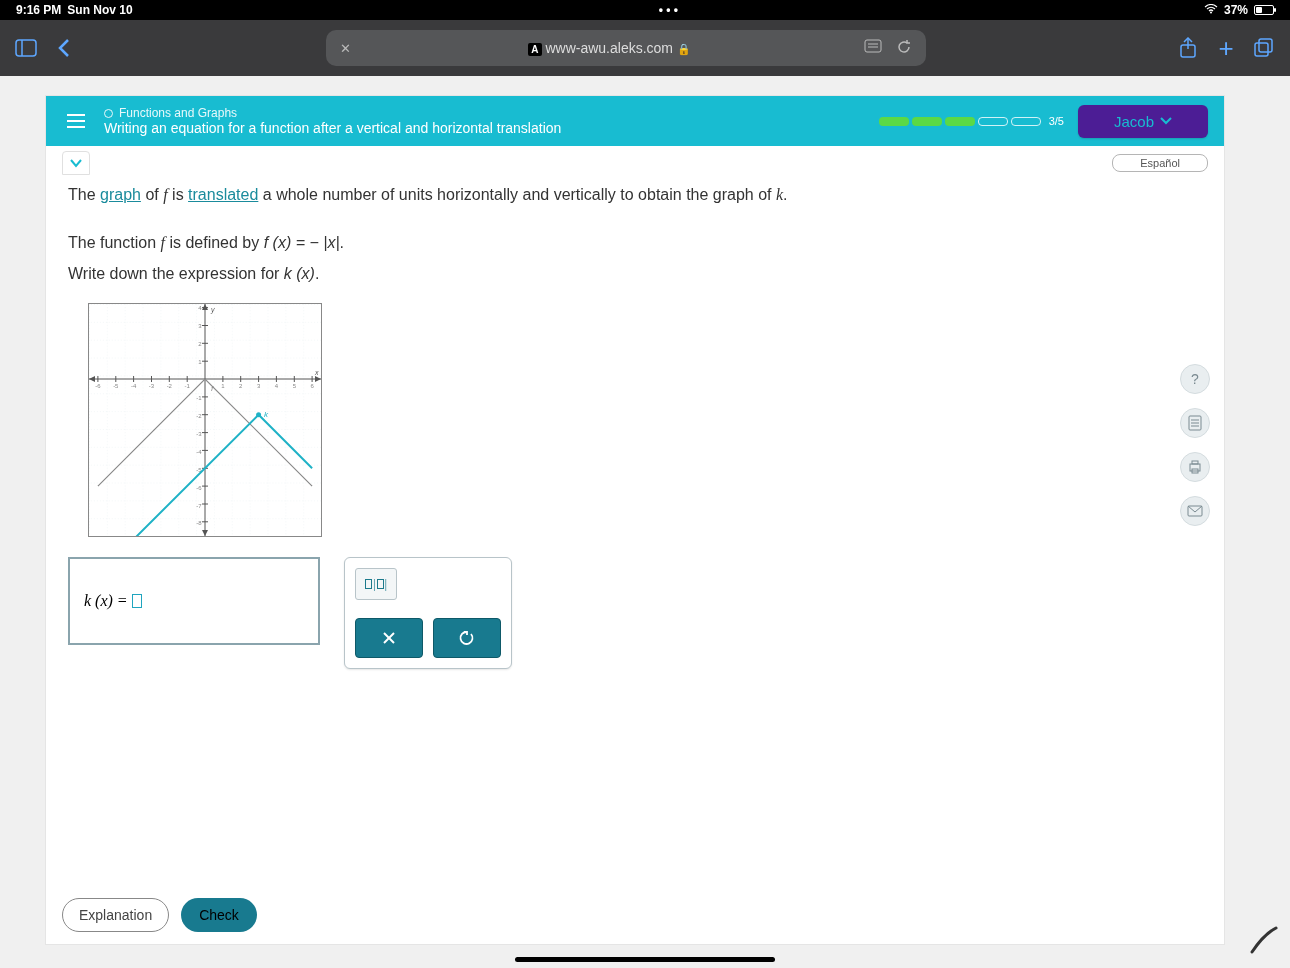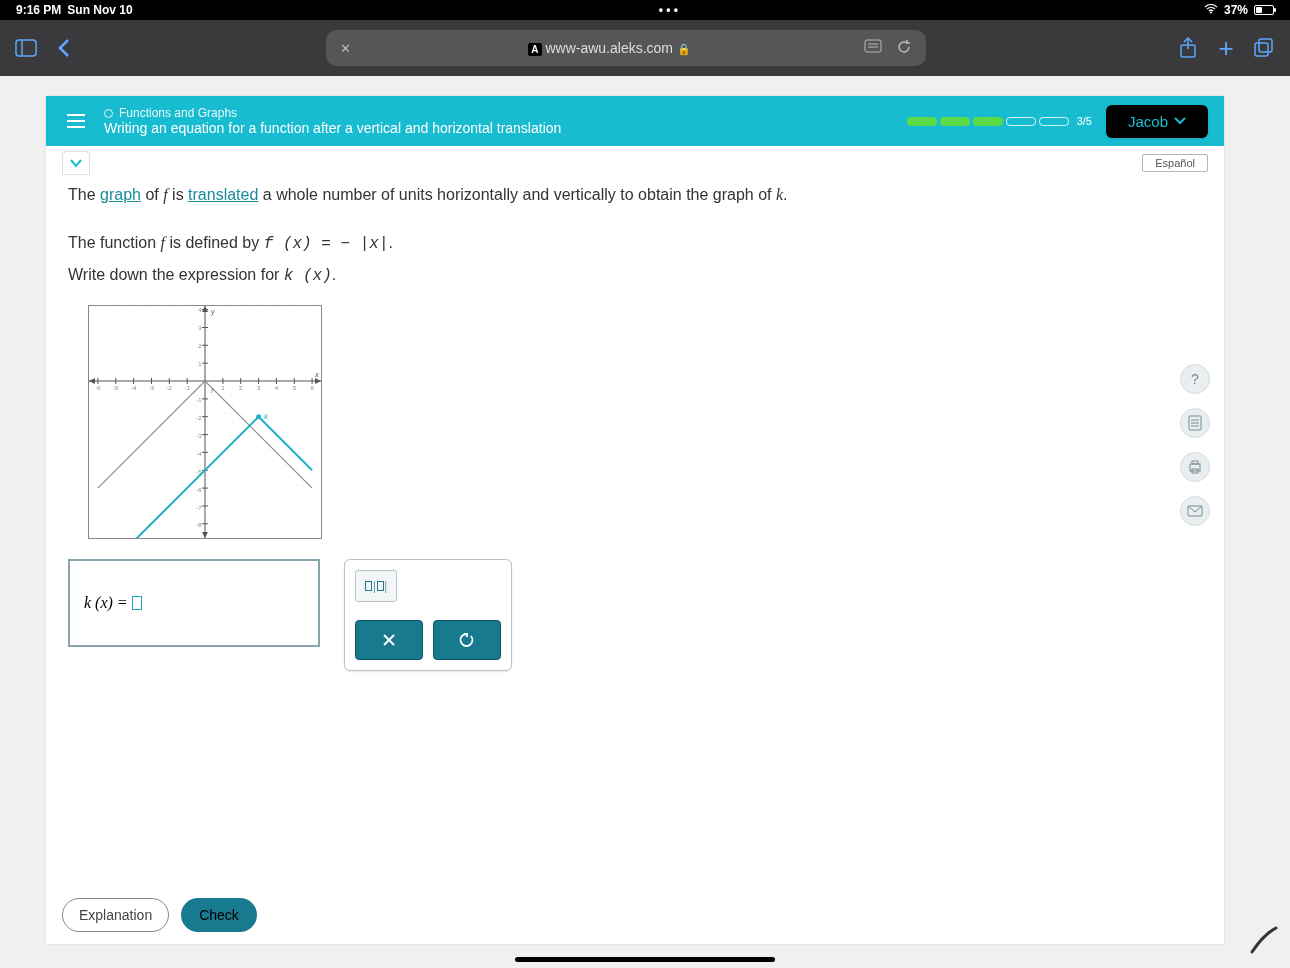--- a/index.html
+++ b/index.html
@@ -33,32 +33,32 @@
 .title-block { flex:1;}
 .title-top{font-size:12px; opacity:0.9;}
 .title-top .circ{display:inline-block; width:9px;height:9px;border:1.5px solid #fff;border-radius:50%; margin-right:6px; vertical-align:middle;}
 .title-main{font-size:14px;}
 .progress-area{display:flex; align-items:center; gap:8px;}
 .seg-bar{display:flex; gap:3px;}
 .seg{width:30px;height:9px;border-radius:4px;}
 .seg-filled{background:#5bd946;}
 .seg-empty{border:1px solid rgba(255,255,255,0.8); background:transparent;}
 .progress-label{font-size:11px;}
-.user-pill{ background:#000000; color:#18bcd1; padding:8px 22px; border-radius:6px; font-size:15px; font-weight:500; display:flex; align-items:center; gap:6px; cursor:pointer; box-shadow:0 1px 2px rgba(0,0,0,0.15);}
+.user-pill{ background:#4c1d95; color:#18bcd1; padding:8px 36px; border-radius:6px; font-size:15px; font-weight:500; display:flex; align-items:center; gap:6px; cursor:pointer; box-shadow:0 1px 2px rgba(0,0,0,0.15);}
 
 
 .subrow{height:34px; display:flex; align-items:center; padding:0 16px; justify-content:space-between;}
 .chevron-btn{width:28px;height:24px; display:flex; align-items:center; justify-content:center; color:#18bcd1; cursor:pointer; border:1px solid #e0e0e0; border-radius:4px 4px 0 0; background:#fff;}
-.esp-pill{border:1px solid #b5b5b5; color:#555; font-size:11px; padding:2px 12px; border-radius:2px; cursor:pointer;}
+.esp-pill{border:1px solid #b5b5b5; color:#555; font-size:11px; padding:2px 27px; border-radius:8px; cursor:pointer;}
 
 
 .body-text{padding:0 22px; color:#333; font-size:16px; line-height:1.9;}
 .body-text .underline-link{color:#1a8b9c; text-decoration:underline; cursor:pointer;}
 .body-text em.f{font-style:italic; font-family:'Times New Roman',serif;}
-.body-text .math{font-family:Liberation Mono, monospace; font-style:italic;}
+.body-text .math{font-family:Liberation Sans, sans-serif; font-style:italic;}
 
 
 .graph-box{width:234px; height:234px; border:1px solid #888; margin:14px 0 0 42px; position:relative; background:#fff;}
 .graph-box svg{position:absolute; inset:0;}
 
 
 .answer-row{display:flex; gap:24px; align-items:flex-start; margin:20px 0 0 22px;}
 .answer-box{width:252px; height:88px; border:2px solid #8aa4ad; display:flex; align-items:center; padding-left:14px; font-family:'Times New Roman',serif; font-style:italic; font-size:16px;}
 .answer-box .placeholder-sq{display:inline-block; width:10px; height:14px; border:1px solid #1fa5bf; margin-left:4px;}
 

